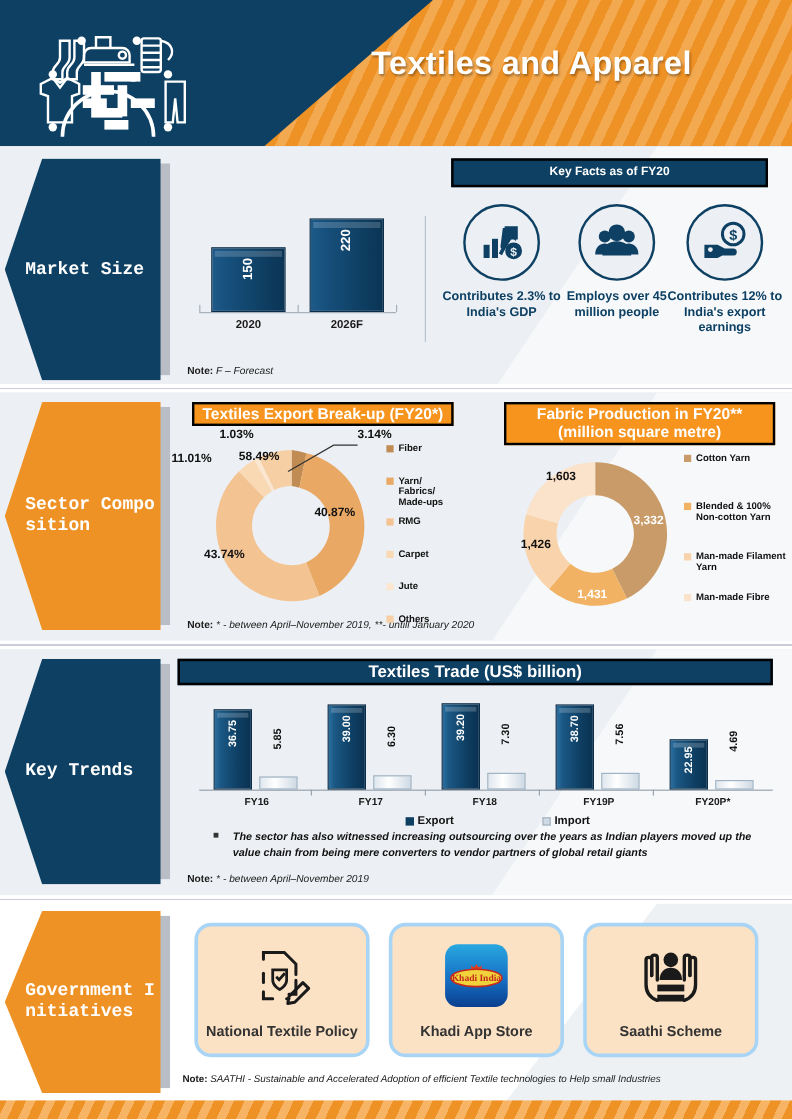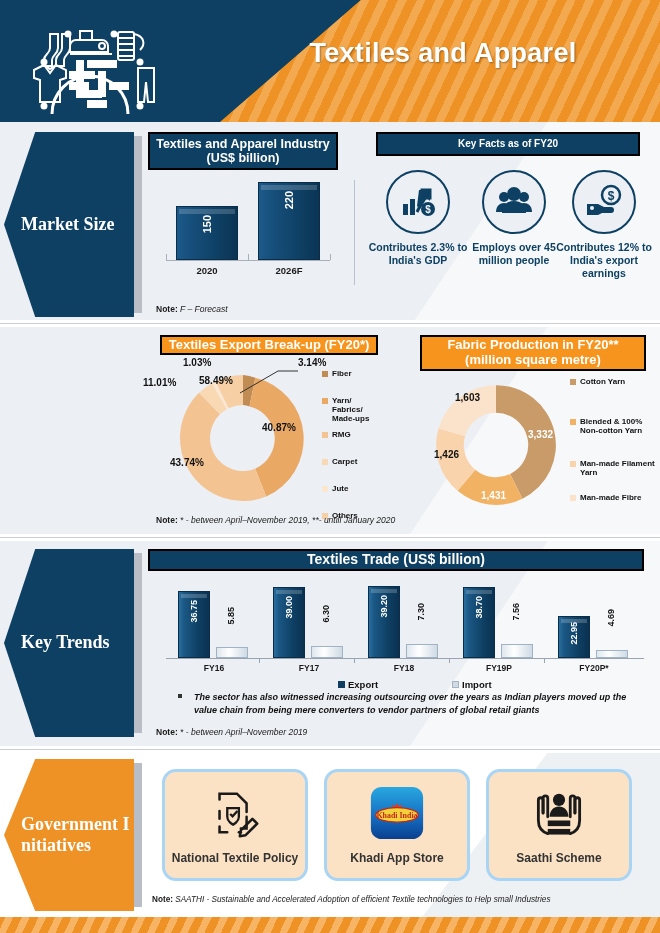--- a/index.html
+++ b/index.html
@@ -46,22 +46,22 @@
     box-shadow: 0 0 0 0 transparent;
   }
   .hex-outline{
     position:absolute; left:6px; top:4px; width:132px; height:calc(100% - 8px);
     clip-path: polygon(24% 0%, 100% 0%, 100% 100%, 24% 100%, 0% 50%);
     background:#b9bec6; z-index:0;
   }
   .hex-blue .hex-shape { background:#0d4063; }
   .hex-orange .hex-shape { background:#ef9226; }
   .hex-label {
-    color:#ffffff; font-family:Liberation Serif, serif;
-    font-size:18px; font-weight:bold; line-height:1.18;
+    color:#ffffff; font-family:Liberation Mono, monospace;
+    font-size:15px; font-weight:bold; line-height:1.18;
     padding-left:17px; width:126px; letter-spacing:0px; word-break:break-all;
   }
 
   
   .cardtitle {
     position:absolute; text-align:center; color:#ffffff; font-weight:bold;
     border:2px solid #000000; display:flex; align-items:center; justify-content:center;
     line-height:1.12; padding:2px 4px;
   }
   .ct-blue { background:#0d4063; font-size:12.5px; }
@@ -186,21 +186,20 @@
     <div class="sec-bg"></div>
     <div class="sec-diag"></div>
 
     <div class="hex hex-blue" style="top:10px;height:185px;">
       <div class="hex-outline"></div>
       <div class="hex-shape" style="position:relative;z-index:1;">
         <div class="hex-label">Market Size</div>
       </div>
     </div>
 
-    <div class="cardtitle ct-blue" style="left:148px;top:10px;width:190px;height:38px;">Textiles and Apparel Industry (US$ billion)</div>
 
     <div>
 
       <div style="position:absolute;left:166px;top:138px;width:164px;height:1px;background:#a8b0ba;"></div>
       <div style="position:absolute;left:166px;top:132px;width:1px;height:6px;background:#a8b0ba;"></div>
       <div style="position:absolute;left:248px;top:132px;width:1px;height:6px;background:#a8b0ba;"></div>
       <div style="position:absolute;left:330px;top:132px;width:1px;height:6px;background:#a8b0ba;"></div>
 
       <div class="bar-ms" style="left:176px;top:84px;width:62px;height:54px;">
         <div class="bar-ms-lbl" style="left:24px;top:8px;">150</div>
@@ -267,20 +266,26 @@
       <div class="fact-text">Contributes 12% to India's export earnings</div>
     </div>
   </div>
 
   <div class="sec-sep" style="top:320px;"></div>
 
   <div class="section" style="top:327px;height:207px;">
     <div class="sec-bg"></div>
     <div class="sec-diag"></div>
 
+    <div class="hex hex-orange" style="top:8px;height:190px;">
+      <div class="hex-outline"></div>
+      <div class="hex-shape" style="position:relative;z-index:1;">
+        <div class="hex-label">Sector Composition</div>
+      </div>
+    </div>
 
     <div class="cardtitle ct-orange" style="left:160px;top:8px;width:218px;height:20px;">Textiles Export Break-up (FY20*)</div>
 
     <div class="donut-wrap" style="left:168px;top:36px;width:150px;height:150px;">
       <svg viewBox="0 0 100 100" width="150" height="150">
 
         <g transform="translate(50,50)">
 
           <path d="M0 -42 A42 42 0 0 1 8.23 -40.19 L4.31 -21.04 A22 22 0 0 0 0 -22 Z" fill="#c08c53"></path>
 

